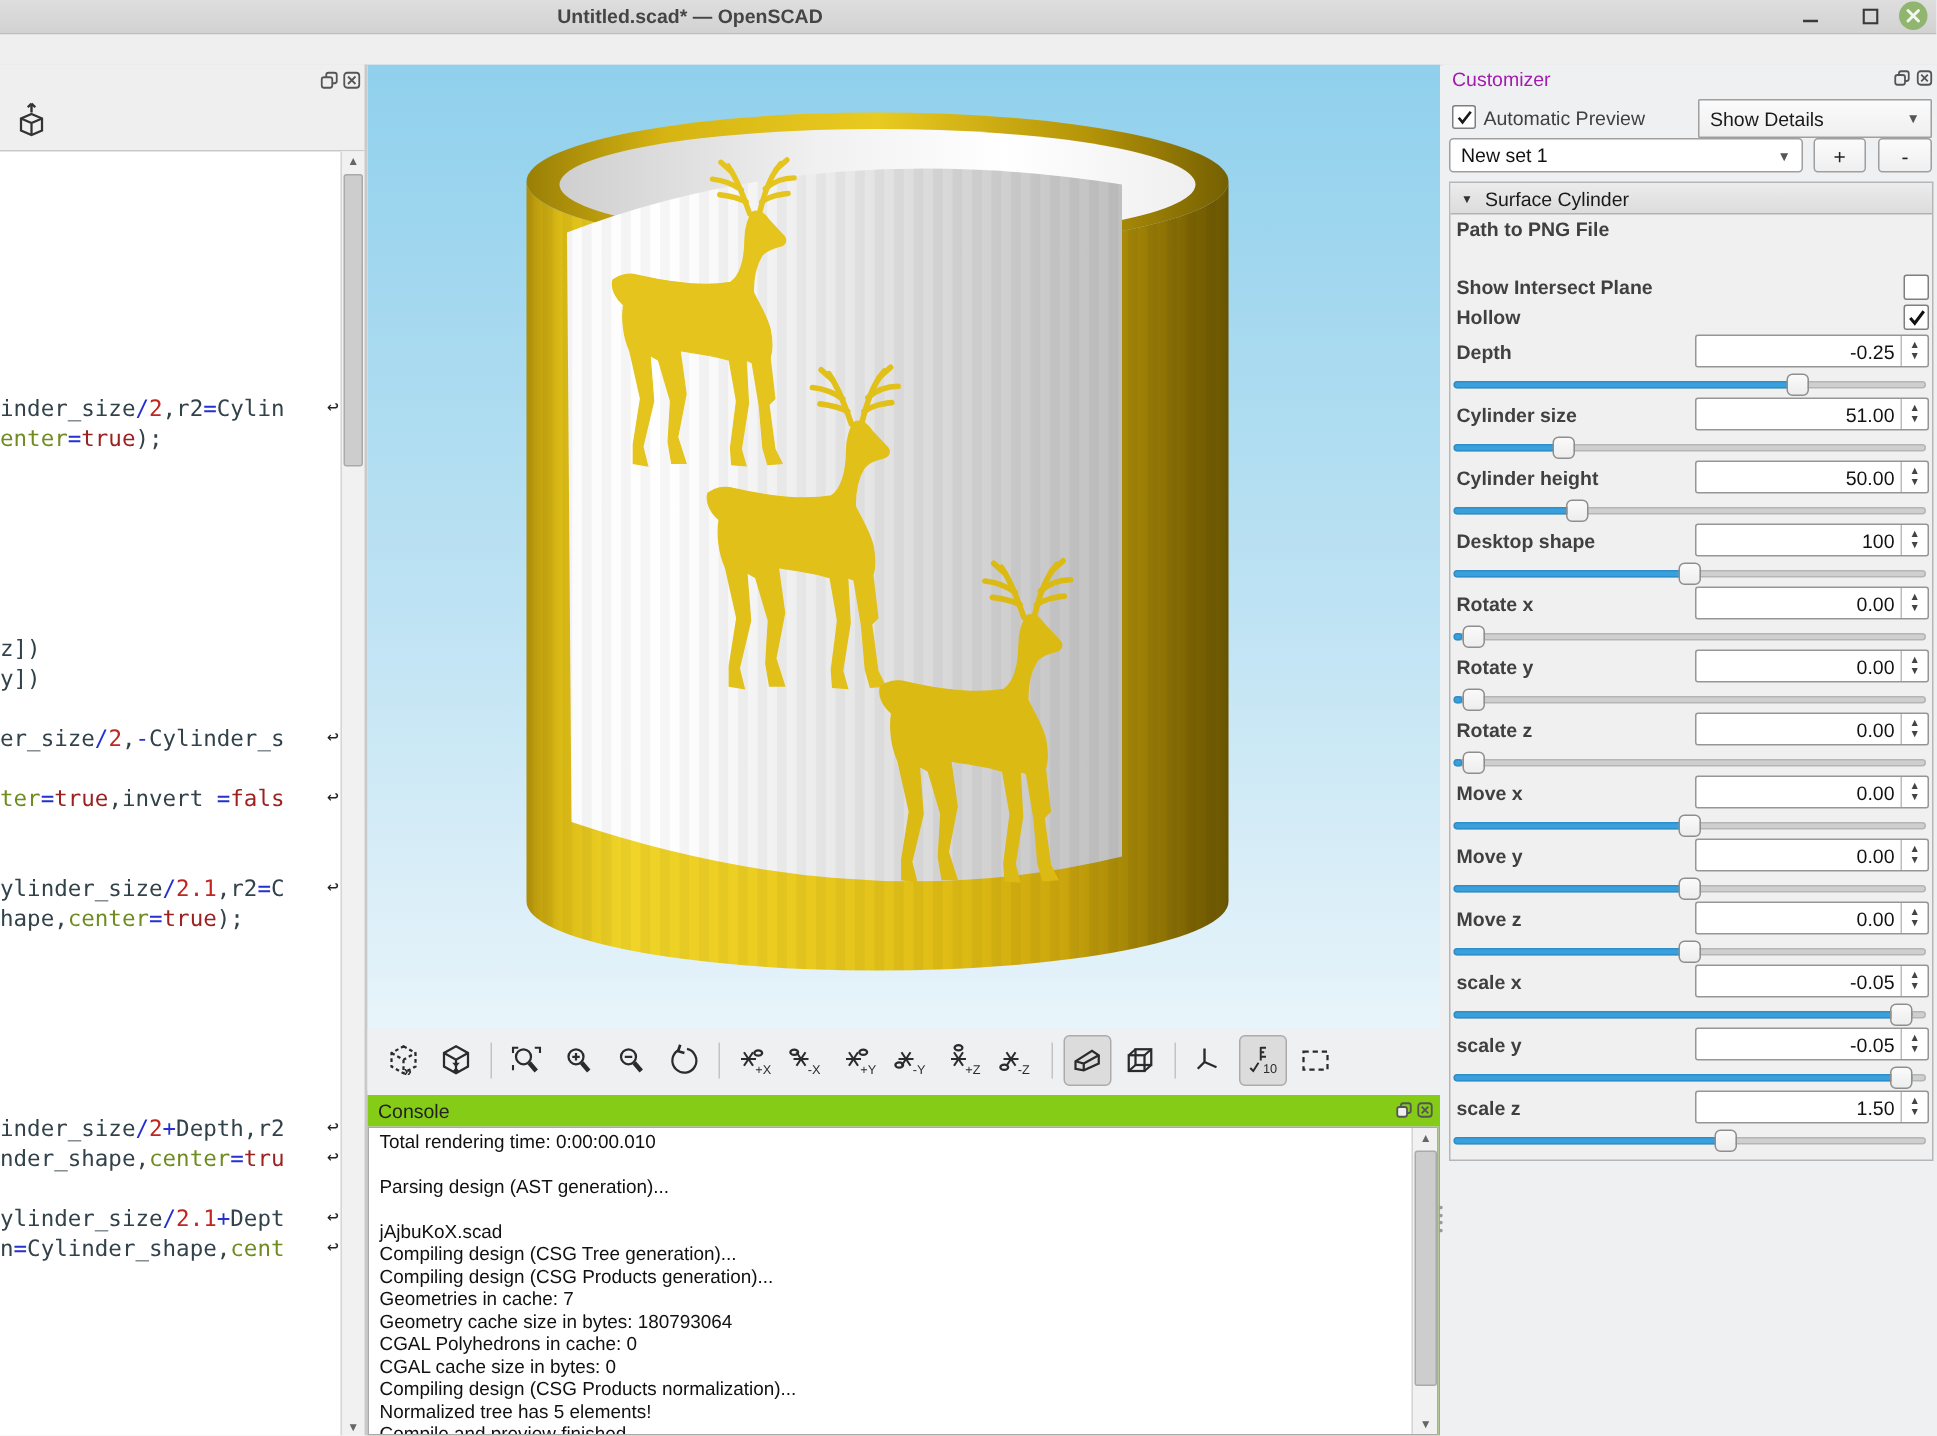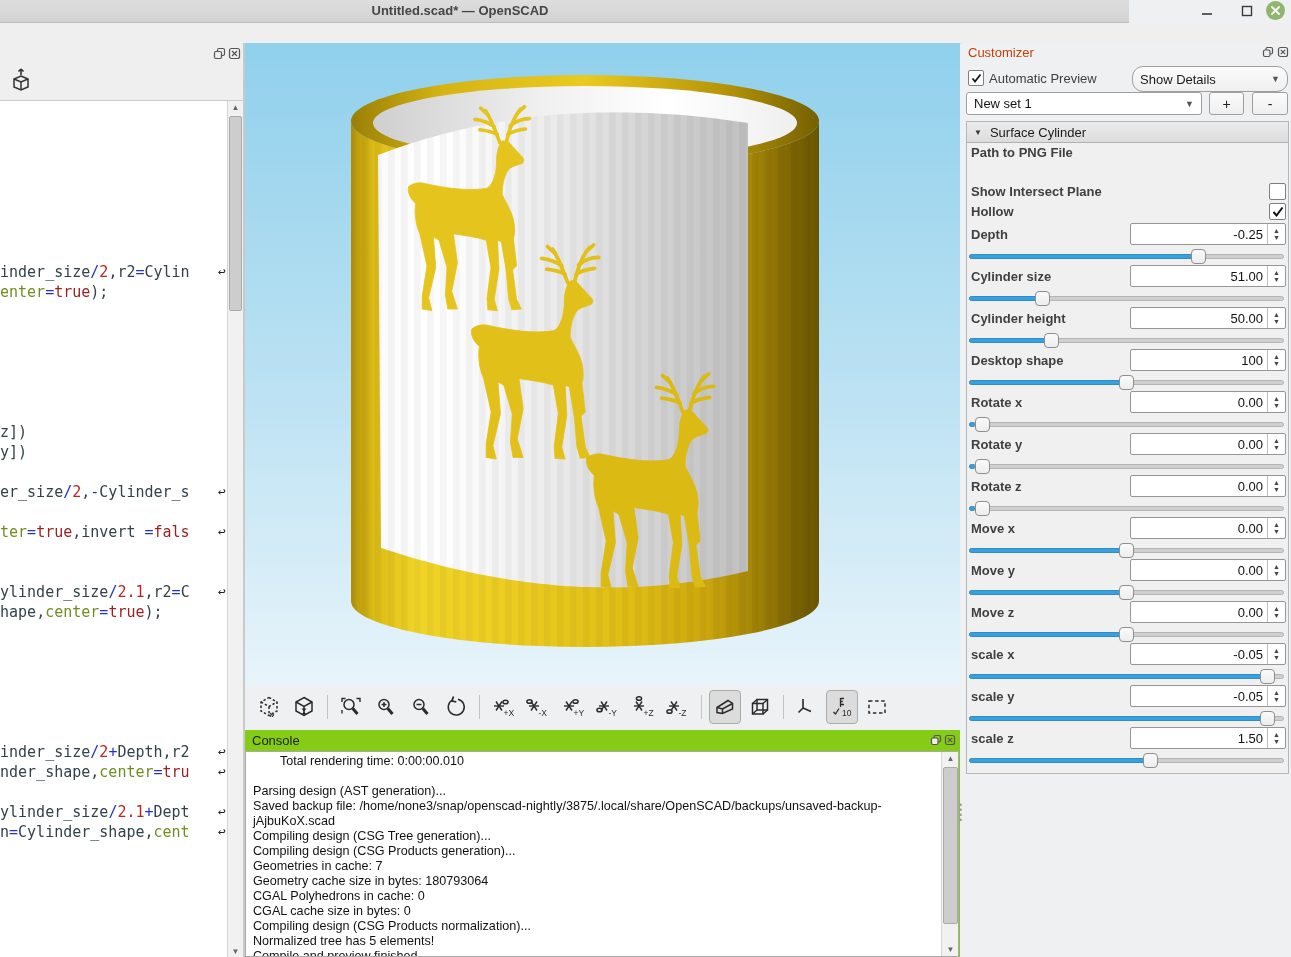--- a/index.html
+++ b/index.html
@@ -5,21 +5,21 @@
   html,body{margin:0;padding:0;}
   body{
     width:1291px;height:957px;position:relative;overflow:hidden;
     background:#eff0f1;
     font-family:"Liberation Sans",sans-serif;
     -webkit-font-smoothing:antialiased;
   }
   .abs{position:absolute;}
 
   
-  .titlebar{left:0;top:0;width:1129px;height:22px;
+  .titlebar{left:0;top:0;width:1291px;height:22px;
     background:linear-gradient(#dedede,#d2d2d2);border-bottom:1px solid #bdbdbd;}
   .title-text{left:300px;top:3px;width:320px;text-align:center;font-size:13px;
     font-weight:bold;color:#454545;white-space:nowrap;}
   .winbtn{top:1px;width:26px;height:19px;display:flex;align-items:center;justify-content:center;
     color:#3a3a3a;font-size:13px;}
   .close-circle{top:1px;width:19px;height:19px;border-radius:50%;
     background:#8fb56e;display:flex;align-items:center;justify-content:center;}
   .close-circle svg{display:block;}
   .menustrip{left:0;top:23px;width:1291px;height:20px;background:#efefef;border-bottom:1px solid #e2e2e2;}
 
@@ -60,26 +60,26 @@
 
   
   .console-dock{left:245px;top:730px;width:715px;height:227px;background:#84cc16;}
   .console-title{left:7px;top:3px;font-size:13px;color:#222;}
   .console-body{left:0;top:21px;width:714px;height:206px;background:#fff;border:1px solid #a9a9a9;box-sizing:border-box;overflow:hidden;}
   .console-line{position:absolute;left:7px;white-space:pre;font-size:12.6px;color:#111;
     font-family:"Liberation Sans",sans-serif;}
 
   
   .customizer{left:962px;top:43px;width:329px;height:914px;background:#eff0f1;}
-  .cz-title{left:6px;top:2px;font-size:13px;color:#c2410c;}
+  .cz-title{left:6px;top:2px;font-size:13px;color:#a21caf;}
   .checkbox{background:#fff;border:1px solid #7f7f7f;border-radius:2px;
     display:flex;align-items:center;justify-content:center;font-size:12px;font-weight:bold;color:#1a1a1a;}
   .cz-label{font-size:13px;color:#404040;}
   .cz-label.bold{font-weight:bold;}
-  .dropdown{background:linear-gradient(#fbfbfb,#efefef);border:1px solid #9f9f9f;border-radius:11px;
+  .dropdown{background:linear-gradient(#fbfbfb,#efefef);border:1px solid #9f9f9f;border-radius:1px;
     font-size:13px;color:#1a1a1a;display:flex;align-items:center;padding:12px 7px;box-sizing:border-box;}
   .dd-arrow{margin-left:auto;color:#555;font-size:9px;}
   .btn{background:linear-gradient(#fbfbfb,#efefef);border:1px solid #9f9f9f;border-radius:3px;
     font-size:14px;color:#222;display:flex;align-items:center;justify-content:center;box-sizing:border-box;}
   .combo{background:#fff;border:1px solid #9f9f9f;border-radius:3px;font-size:13px;color:#111;
     display:flex;align-items:center;padding:0 7px;box-sizing:border-box;}
   .groupbox{border:1px solid #b6b6b6;background:#f0f0f0;box-sizing:border-box;}
   .section-header{background:linear-gradient(#ececec,#dcdcdc);border-bottom:1px solid #b2b2b2;
     display:flex;align-items:center;font-size:13px;color:#1a1a1a;}
   .section-header .tri{font-size:8px;color:#333;margin:0 8px 0 7px;}
@@ -447,24 +447,23 @@
       </svg>
   </div>
   <div class="abs dockbtn" style="left:699px;top:4px;">
     <svg width="12" height="12">
         <rect x="1.5" y="1.5" width="9" height="9" rx="2" fill="none" stroke="#555" stroke-width="1.2"></rect>
         <path d="M3.8 3.8 L8.2 8.2 M8.2 3.8 L3.8 8.2" stroke="#555" stroke-width="1.2"></path>
       </svg>
   </div>
   <div class="abs console-body">
     <div class="abs" id="console-lines" style="left:0;top:0;width:694px;height:204px;">
-        <div class="console-line" style="top: 2px; margin-left: 27px;">Total rendering time: 0:00:00.010</div>
+        <div class="console-line" style="top: 2px;">Total rendering time: 0:00:00.010</div>
         <div class="console-line" style="top: 17px;"></div>
         <div class="console-line" style="top: 32px;">Parsing design (AST generation)...</div>
-        <div class="console-line" style="top: 47px;">Saved backup file: /home/none3/snap/openscad-nightly/3875/.local/share/OpenSCAD/backups/unsaved-backup-</div>
         <div class="console-line" style="top: 62px;">jAjbuKoX.scad</div>
         <div class="console-line" style="top: 77px;">Compiling design (CSG Tree generation)...</div>
         <div class="console-line" style="top: 92px;">Compiling design (CSG Products generation)...</div>
         <div class="console-line" style="top: 107px;">Geometries in cache: 7</div>
         <div class="console-line" style="top: 122px;">Geometry cache size in bytes: 180793064</div>
         <div class="console-line" style="top: 137px;">CGAL Polyhedrons in cache: 0</div>
         <div class="console-line" style="top: 152px;">CGAL cache size in bytes: 0</div>
         <div class="console-line" style="top: 167px;">Compiling design (CSG Products normalization)...</div>
         <div class="console-line" style="top: 182px;">Normalized tree has 5 elements!</div>
         <div class="console-line" style="top: 197px;">Compile and preview finished.</div>

